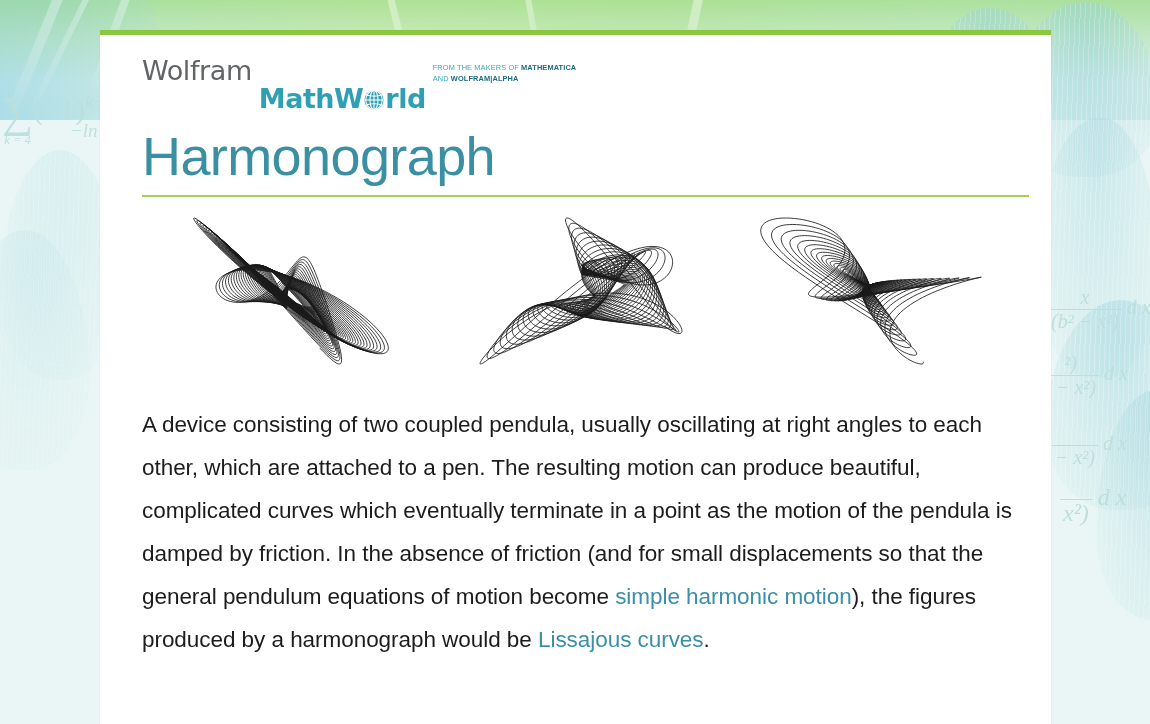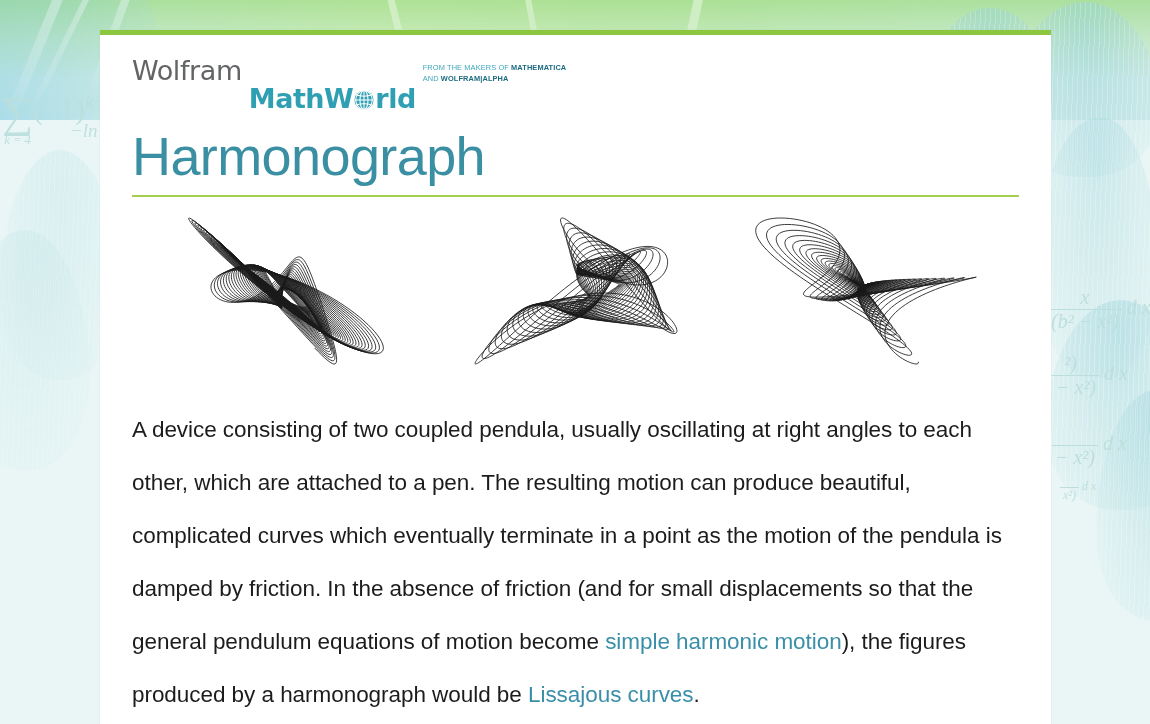--- a/index.html
+++ b/index.html
@@ -74,20 +74,21 @@
   .sigma-wrap .sig { display: block; font-size: 1.45em; }
 
   
   #card {
     position: absolute;
     left: 100px; top: 30px;
     width: 951px; height: 694px;
     background: #ffffff;
     border-top: 5px solid #8dc63f;
     box-shadow: 0 0 0 1px rgba(0,0,0,0.015);
+    padding-left: 10px;
   }
 
   #card-inner { padding: 22px 32px 0 32px; }
 
   
   #logo-row { display: flex; align-items: flex-start; gap: 7px; }
   .logo-wolfram {
     font-family: "DejaVu Sans", sans-serif;
     font-size: 27px; font-weight: 400; color: #636466;
     letter-spacing: -0.4px; line-height: 1;
@@ -125,21 +126,21 @@
   #figures {
     display: flex; justify-content: center; align-items: flex-start;
     gap: 32px; padding: 14px 0 8px 0;
   }
   .figure-box { width: 258px; height: 160px; }
   .figure-box svg { display: block; width: 258px; height: 160px; }
 
   
   #body-text {
     font-family: "Liberation Sans", sans-serif;
-    font-size: 22.5px; line-height: 53px;
+    font-size: 22.5px; line-height: 43px;
     color: #1c1c1c; letter-spacing: -0.05px;
     padding: 24px 4px 0 0;
     max-width: 888px;
   }
   #body-text a { color: #3a8fa8; text-decoration: none; }
 </style>
 </head>
 <body>
 
 <div id="page">
@@ -190,21 +191,21 @@
       </span>
       <span class="it">d x</span>
     </div>
     <div class="bg-math" style="left:1052px; top:422px; font-size:20px;">
       <span class="frac">
         <span class="num it">&nbsp;</span>
         <span class="den it">− x²)</span>
       </span>
       <span class="it">d x</span>
     </div>
-    <div class="bg-math" style="left:1060px; top:472px; font-size:12px;">
+    <div class="bg-math" style="left:1060px; top:472px; font-size:24px;">
       <span class="frac">
         <span class="num it">&nbsp;</span>
         <span class="den it">x²)</span>
       </span>
       <span class="it">d x</span>
     </div>
     <div class="bg-math" style="left:1046px; top:284px; font-size:22px; opacity:0;">
       <span class="it">x</span><sup>2</sup>
     </div>
   </div>

